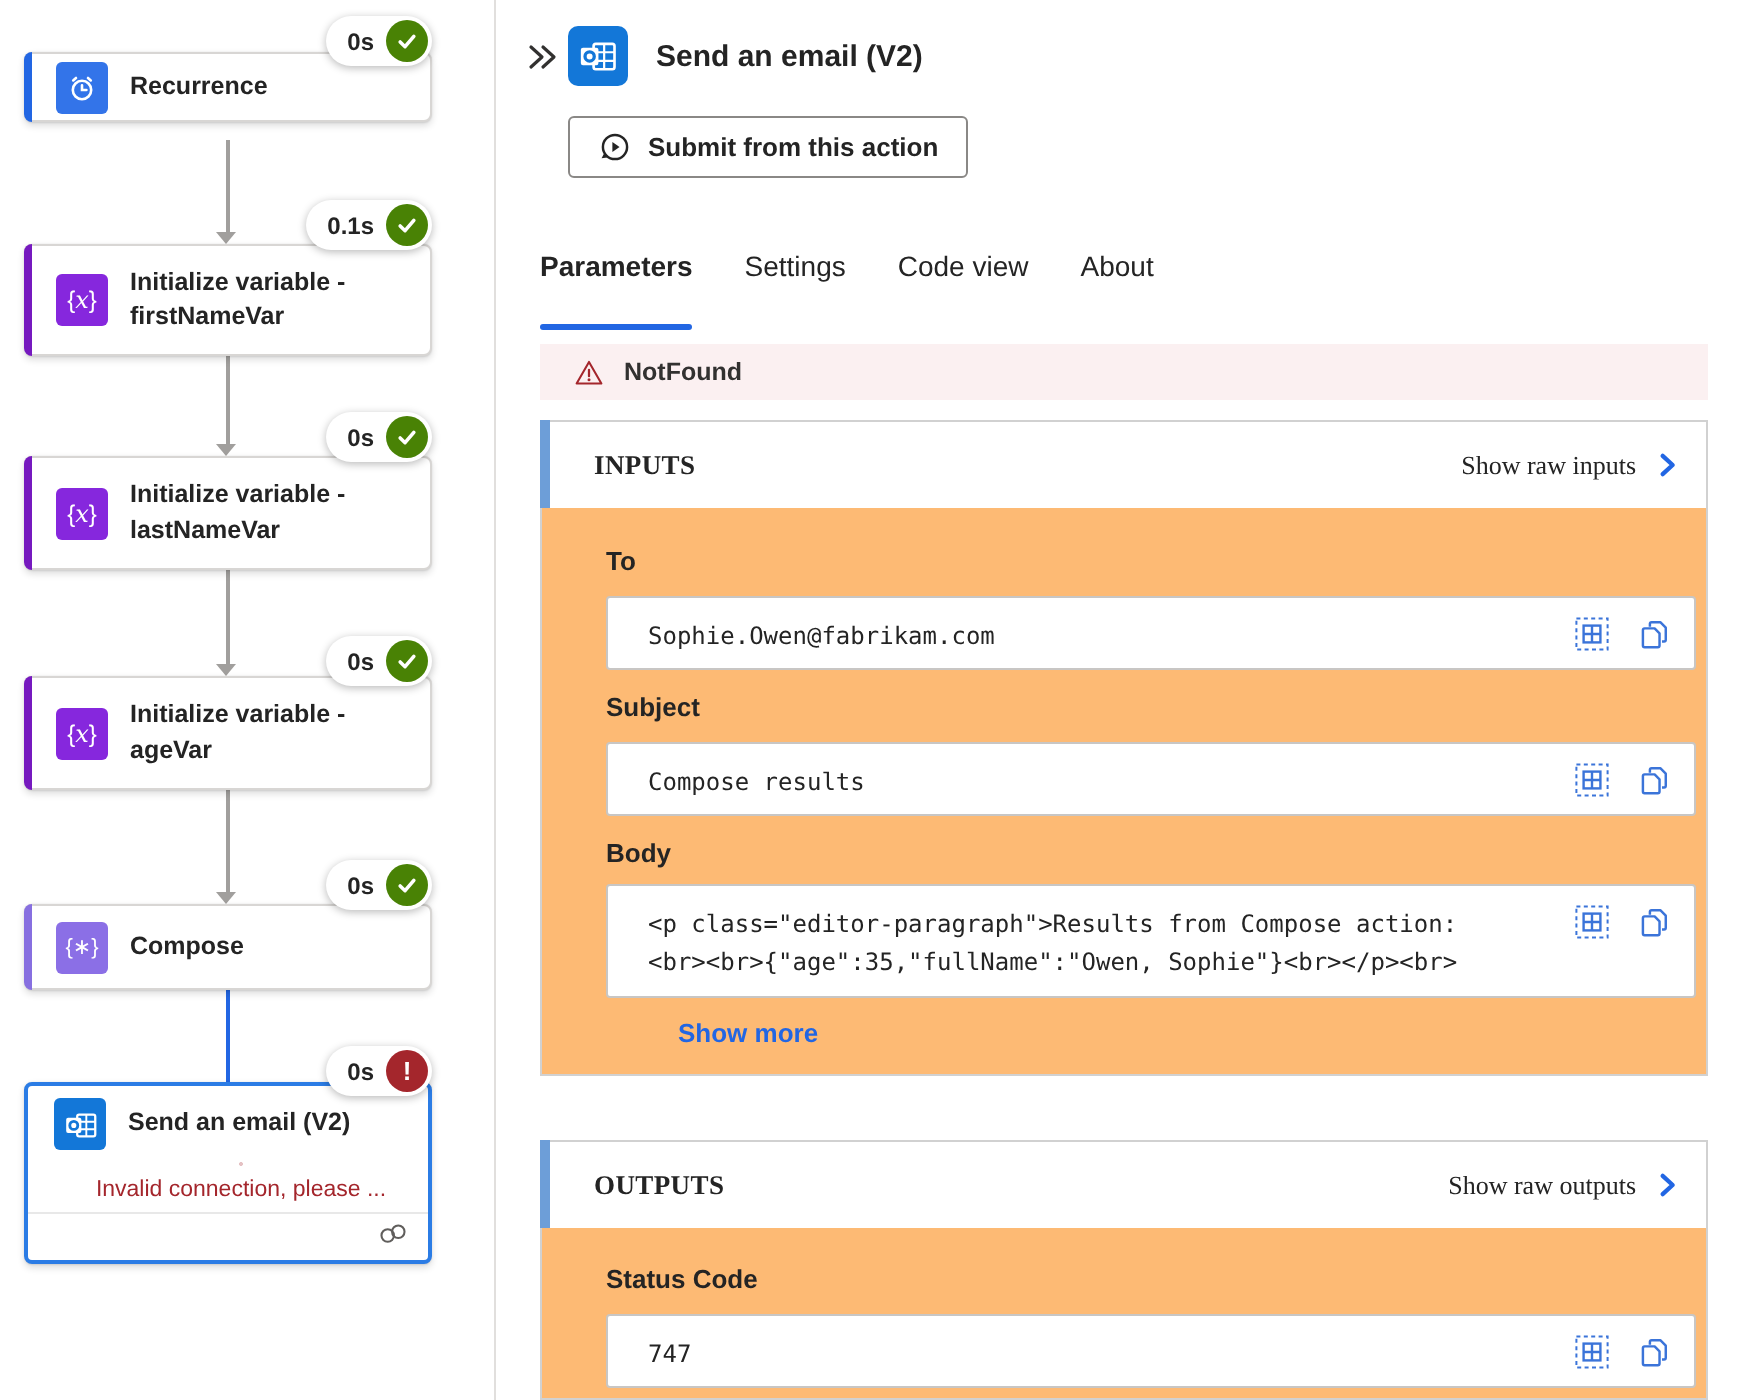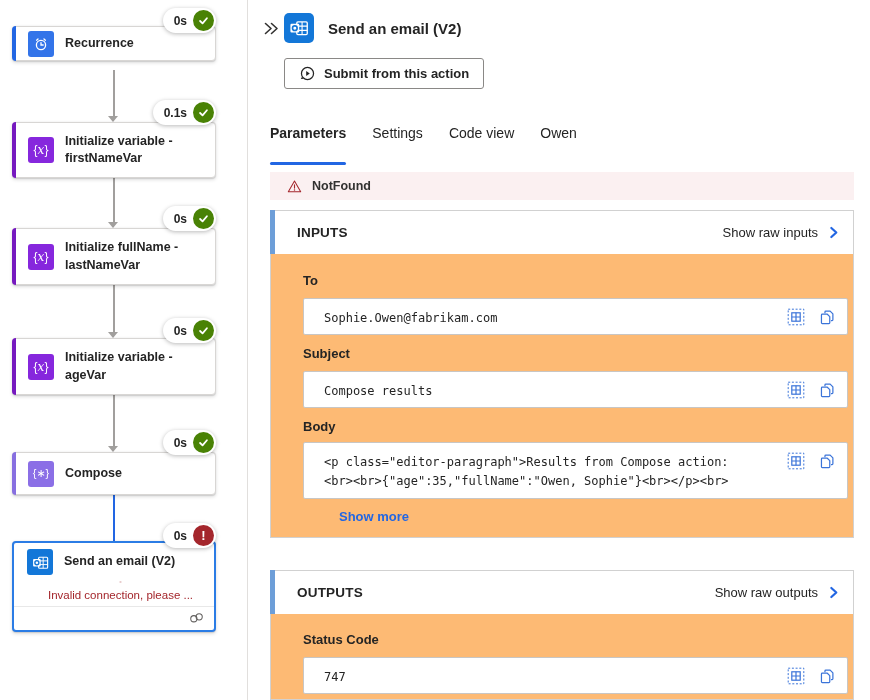--- a/index.html
+++ b/index.html
@@ -43,21 +43,21 @@
                 padding:0 14px; background:#fff; border:1px solid #8A8886; border-radius:3px; font-size:13px; font-weight:700; color:#242424; cursor:pointer; }
 
   .tabs { position:absolute; left:22px; top:125px; display:flex; gap:26px; }
   .tab { font-size:14px; color:#242424; padding-bottom:24px; position:relative; cursor:pointer; }
   .tab.active { font-weight:700; }
   .tab.active::after { content:""; position:absolute; left:0; right:0; bottom:0; height:3px; background:#2266E3; border-radius:2px; }
 
   .banner { position:absolute; left:22px; top:172px; width:584px; height:28px; background:#FBF0F1; display:flex; align-items:center; gap:10px; padding-left:17px; }
   .banner-text { font-size:12.5px; font-weight:700; color:#323130; }
 
-  .sec-head { position:absolute; left:22px; width:584px; height:45px; background:#fff; border:1px solid #D1D1D1; display:flex; align-items:center; }
+  .sec-head { position:absolute; left:22px; width:584px; height:45px; background:#fff; border:1px solid #D1D1D1; display:flex; align-items:center;font-family:Liberation Serif, serif; }
   .sec-accent { position:absolute; left:-1px; top:-1px; bottom:-1px; width:5px; background:#6D9ED8; }
   .sec-title { margin-left:26px; font-size:13.5px; font-weight:700; letter-spacing:.2px; color:#242424; }
   .sec-link { margin-left:auto; margin-right:13px; display:flex; align-items:center; gap:9px; cursor:pointer; }
   .sec-link span { font-size:13px; color:#242424; }
 
   .sec-body { position:absolute; left:22px; width:584px; background:#fdba74; border:1px solid #D1D1D1; border-top:none; }
   .f-label { position:absolute; left:32px; font-size:13px; font-weight:700; color:#242424; }
   .f-box { position:absolute; left:32px; width:545px; border:1px solid #C8C6C4; border-radius:2px; background:#fff; }
   .f-val { display:block; padding:10px 72px 8px 20px; font-family:"DejaVu Sans Mono", monospace; font-size:12px; line-height:19px; color:#242424; white-space:pre-wrap; }
   .box-icons { position:absolute; top:9px; right:11px; display:flex; gap:13px; }
@@ -111,21 +111,21 @@
       <span class="sdot success">
         <svg width="13" height="13" viewBox="0 0 16 16">
             <path d="M3.8 8.6 6.8 11.5 12.2 5.2" stroke="#fff" stroke-width="2.2" fill="none" stroke-linecap="round" stroke-linejoin="round"></path>
           </svg>
       </span>
     </div>
 
     <div class="node" style="top:228px;height:57px">
       <span class="accent" style="background:#7619BF"></span>
       <span class="nicon" style="background:#8627DD">{<i style="font-family:'DejaVu Serif',serif">x</i>}</span>
-      <span class="nlabel">Initialize fullName - lastNameVar</span>
+      <span class="nlabel">Initialize variable - lastNameVar</span>
     </div>
     <div class="badge" style="top:206px">
       <span class="dur">0s</span>
       <span class="sdot success">
         <svg width="13" height="13" viewBox="0 0 16 16">
             <path d="M3.8 8.6 6.8 11.5 12.2 5.2" stroke="#fff" stroke-width="2.2" fill="none" stroke-linecap="round" stroke-linejoin="round"></path>
           </svg>
       </span>
     </div>
 
@@ -218,21 +218,21 @@
         <path d="M7.6 6.4 11.4 9 7.6 11.6Z" fill="#242424" stroke="none"></path>
         <path d="M3.2 12.4 1.9 14.9l3-.3" fill="#242424" stroke="none"></path>
       </svg>
       <span>Submit from this action</span>
     </button>
 
     <div class="tabs">
       <div class="tab active">Parameters</div>
       <div class="tab">Settings</div>
       <div class="tab">Code view</div>
-      <div class="tab">Owen</div>
+      <div class="tab">About</div>
     </div>
 
     <div class="banner">
       <svg width="15" height="15" viewBox="0 0 16 16" fill="none">
         <path d="M8 2.1 14.6 13.6H1.4Z" stroke="#A4262C" stroke-width="1.1" stroke-linejoin="round"></path>
         <path d="M8 6.3v3.4" stroke="#A4262C" stroke-width="1.2" stroke-linecap="round"></path>
         <circle cx="8" cy="11.6" r=".8" fill="#A4262C"></circle>
       </svg>
       <span class="banner-text">NotFound</span>
     </div>

